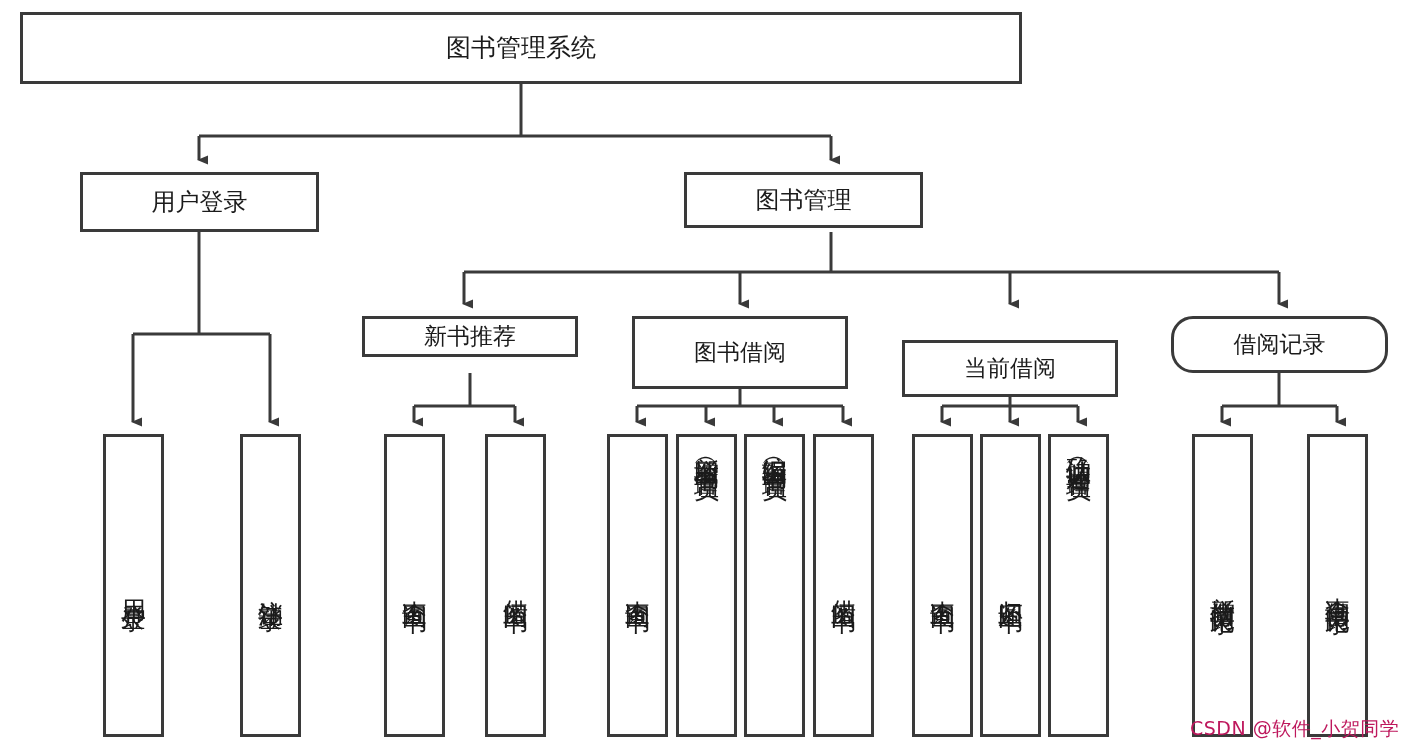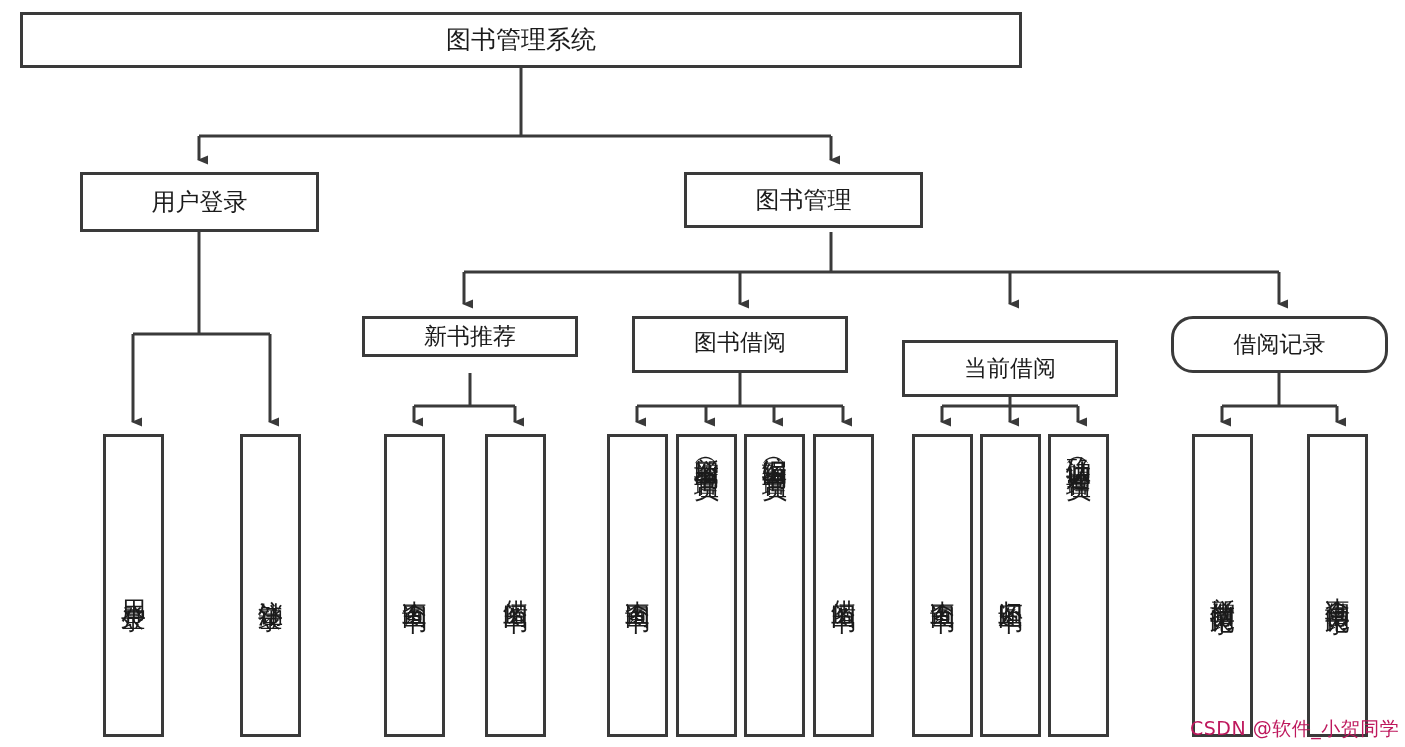--- a/index.html
+++ b/index.html
@@ -117,35 +117,35 @@
       <path d="M 1010 406 L 1010 422" marker-end="url(#arrow)"></path>
       <path d="M 1078 406 L 1078 422" marker-end="url(#arrow)"></path>
 
       <path d="M 1279 373 L 1279 406"></path>
       <path d="M 1222 406 L 1337 406"></path>
       <path d="M 1222 406 L 1222 422" marker-end="url(#arrow)"></path>
       <path d="M 1337 406 L 1337 422" marker-end="url(#arrow)"></path>
     </g>
   </svg>
 
-  <div class="node level0" style="left:20px; top:12px; width:1002px; height:56px;">
+  <div class="node level0" style="left:20px; top:12px; width:1002px; height:72px;">
     <span class="label">图书管理系统</span>
   </div>
 
   <div class="node level1" style="left:80px; top:172px; width:239px; height:60px;">
     <span class="label">用户登录</span>
   </div>
   <div class="node level1" style="left:684px; top:172px; width:239px; height:56px;">
     <span class="label">图书管理</span>
   </div>
 
   <div class="node level2" style="left:362px; top:316px; width:216px; height:41px;">
     <span class="label">新书推荐</span>
   </div>
-  <div class="node level2" style="left:632px; top:316px; width:216px; height:57px;font-family:Liberation Mono, monospace;">
+  <div class="node level2" style="left:632px; top:316px; width:216px; height:73px;">
     <span class="label">图书借阅</span>
   </div>
   <div class="node level2" style="left:902px; top:316px; width:216px; height:57px;margin-top:24px;">
     <span class="label">当前借阅</span>
   </div>
   <div class="node level2" style="left:1171px; top:316px; width:217px; height:57px;border-radius:22px;">
     <span class="label">借阅记录</span>
   </div>
 
   <div class="node leaf centered" style="left:103px; top:434px; width:61px; height:303px;">

